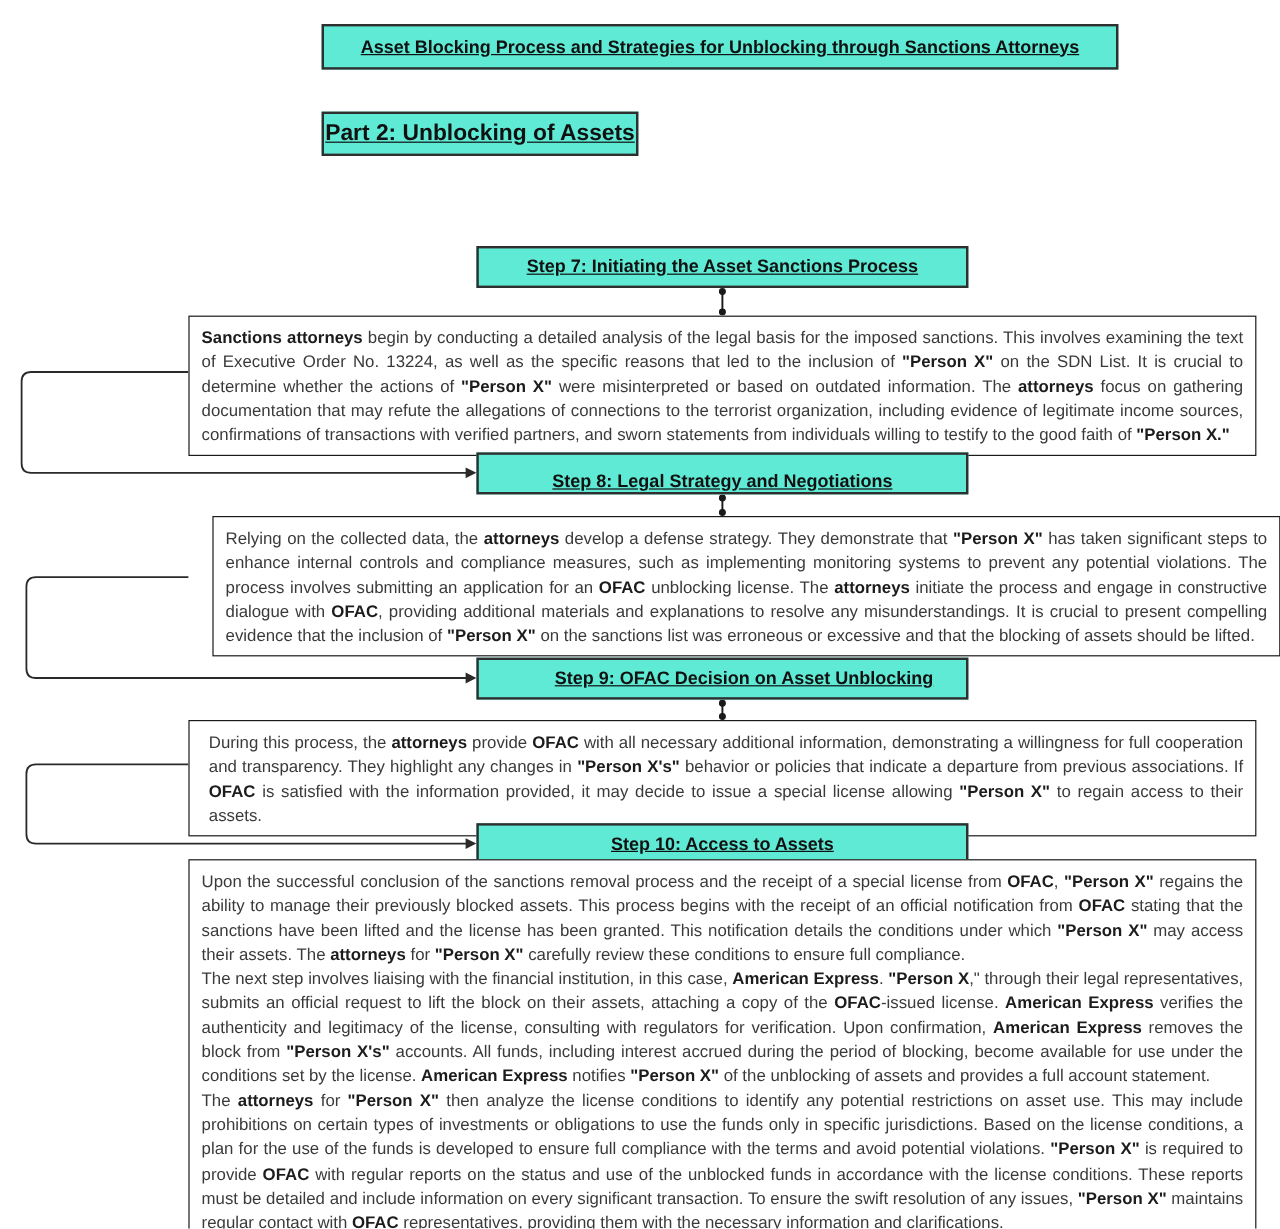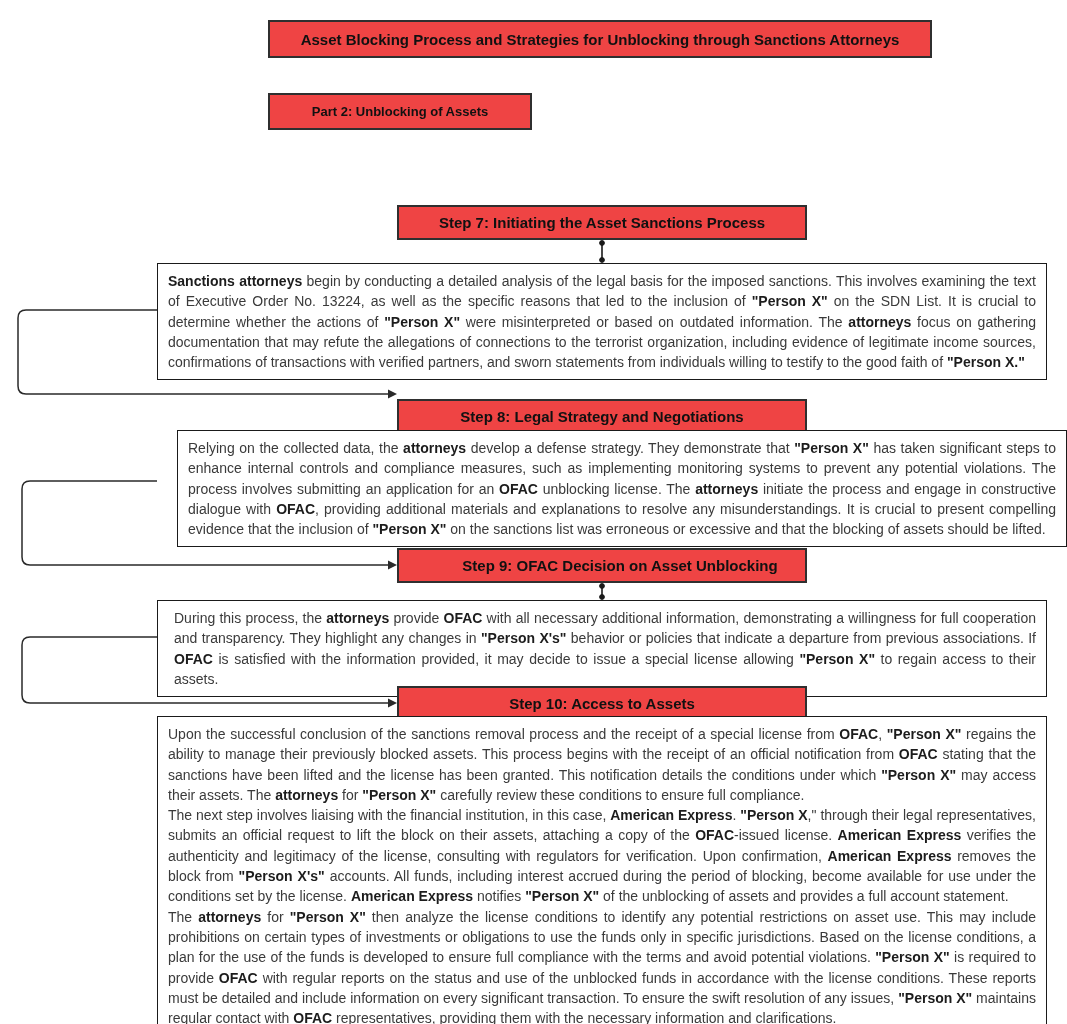--- a/index.html
+++ b/index.html
@@ -12,35 +12,36 @@
     overflow: hidden;
   }
   svg.connectors {
     position: absolute;
     left: 0; top: 0;
     width: 1067px; height: 1024px;
     pointer-events: none;
   }
   .box {
     position: absolute;
-    background: #ef4444;
+    background: #5eead4;
     border: 2px solid #2f2f2f;
     box-sizing: border-box;
     display: flex;
     align-items: center;
     justify-content: center;
     text-align: center;
     font-weight: bold;
     color: #111;
+    text-decoration: underline;
   }
   .title-box   { left: 268px; top: 20px;  width: 664px; height: 38px; font-size: 15px; }
-  .part-box    { left: 268px; top: 93px;  width: 264px; height: 37px; font-size: 13px; }
+  .part-box    { left: 268px; top: 93px;  width: 264px; height: 37px; font-size: 19px; }
   .step-header { left: 397px; width: 410px; height: 35px; font-size: 15px; }
   .pos-h7  { top: 205px; }
-  .pos-h8  { top: 399px; }
+  .pos-h8  { top: 377px; align-items: flex-end; }
   .pos-h9  { top: 548px; padding-left: 36px; }
   .pos-h10 { top: 686px; }
   .text-box {
     position: absolute;
     left: 157px;
     width: 890px;
     background: #ffffff;
     border: 1px solid #1a1a1a;
     box-sizing: border-box;
     padding: 7px 10px;

